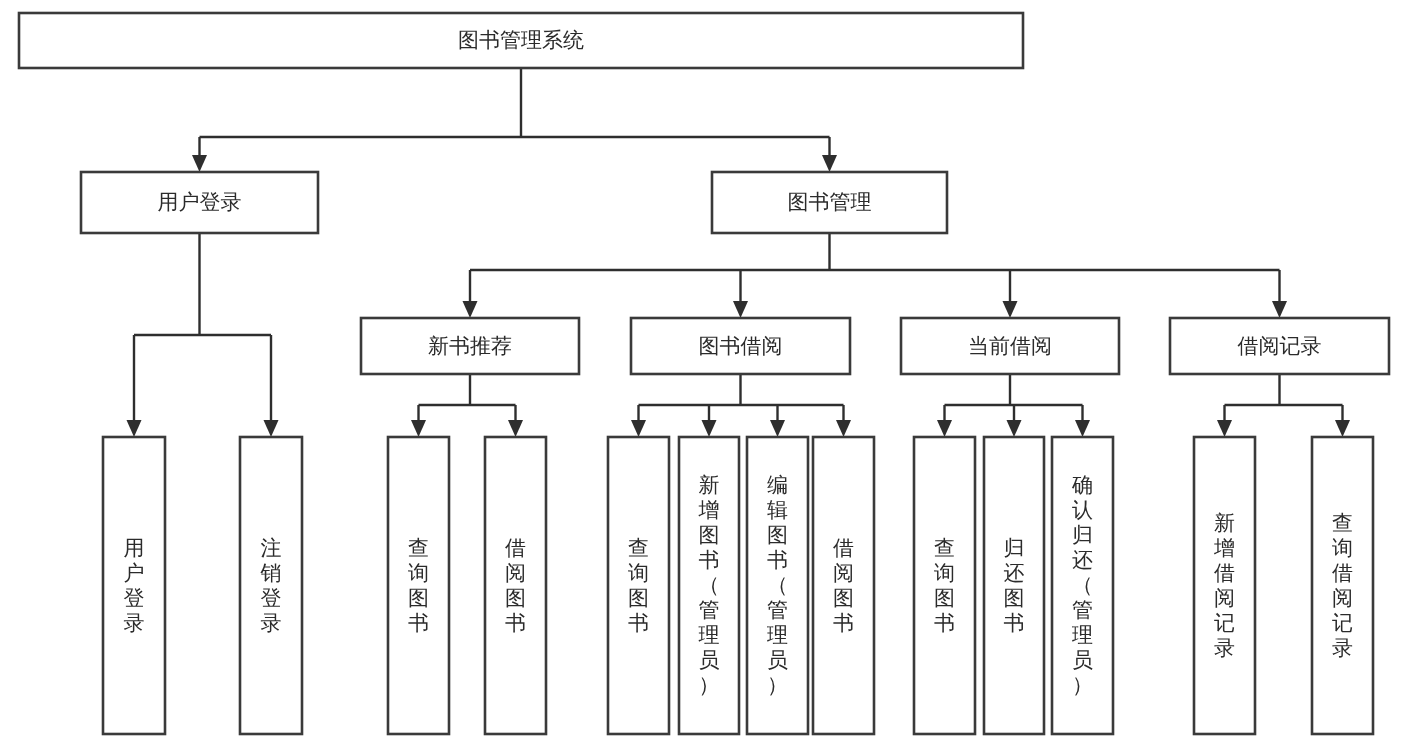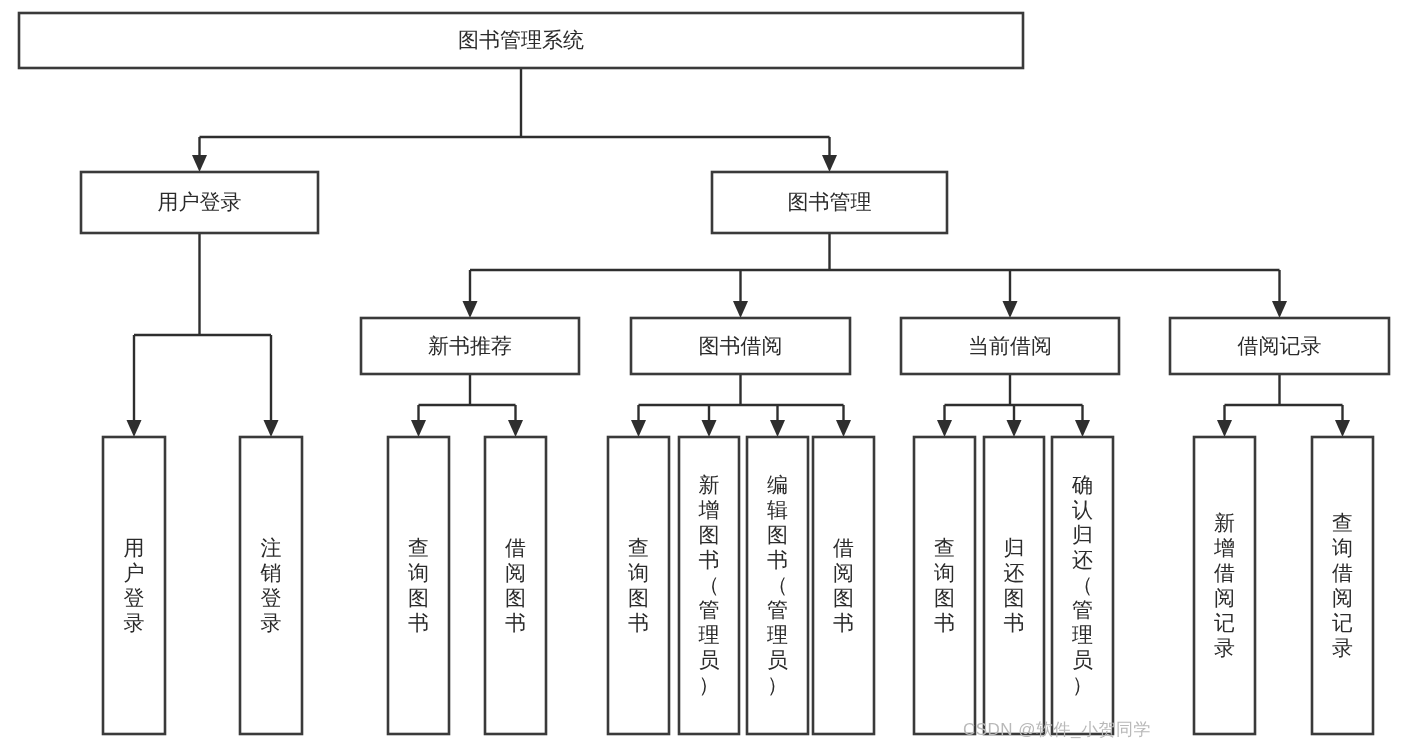--- a/index.html
+++ b/index.html
@@ -200,14 +200,13 @@
         <g>
           <rect x="1194" y="437" width="61" height="297" class="node-rect"></rect>
           <text x="1224.5" class="node-label-v"><tspan x="1224.5" y="529.5">新</tspan><tspan x="1224.5" y="554.5">增</tspan><tspan x="1224.5" y="579.5">借</tspan><tspan x="1224.5" y="604.5">阅</tspan><tspan x="1224.5" y="629.5">记</tspan><tspan x="1224.5" y="654.5">录</tspan></text>
         </g>
         <g>
           <rect x="1312" y="437" width="61" height="297" class="node-rect"></rect>
           <text x="1342.5" class="node-label-v"><tspan x="1342.5" y="529.5">查</tspan><tspan x="1342.5" y="554.5">询</tspan><tspan x="1342.5" y="579.5">借</tspan><tspan x="1342.5" y="604.5">阅</tspan><tspan x="1342.5" y="629.5">记</tspan><tspan x="1342.5" y="654.5">录</tspan></text>
         </g>
       </g>
   </svg>
-  <div class="watermark">CSDN @软件_小贺同学</div>
 </div>
 
 </body></html>

